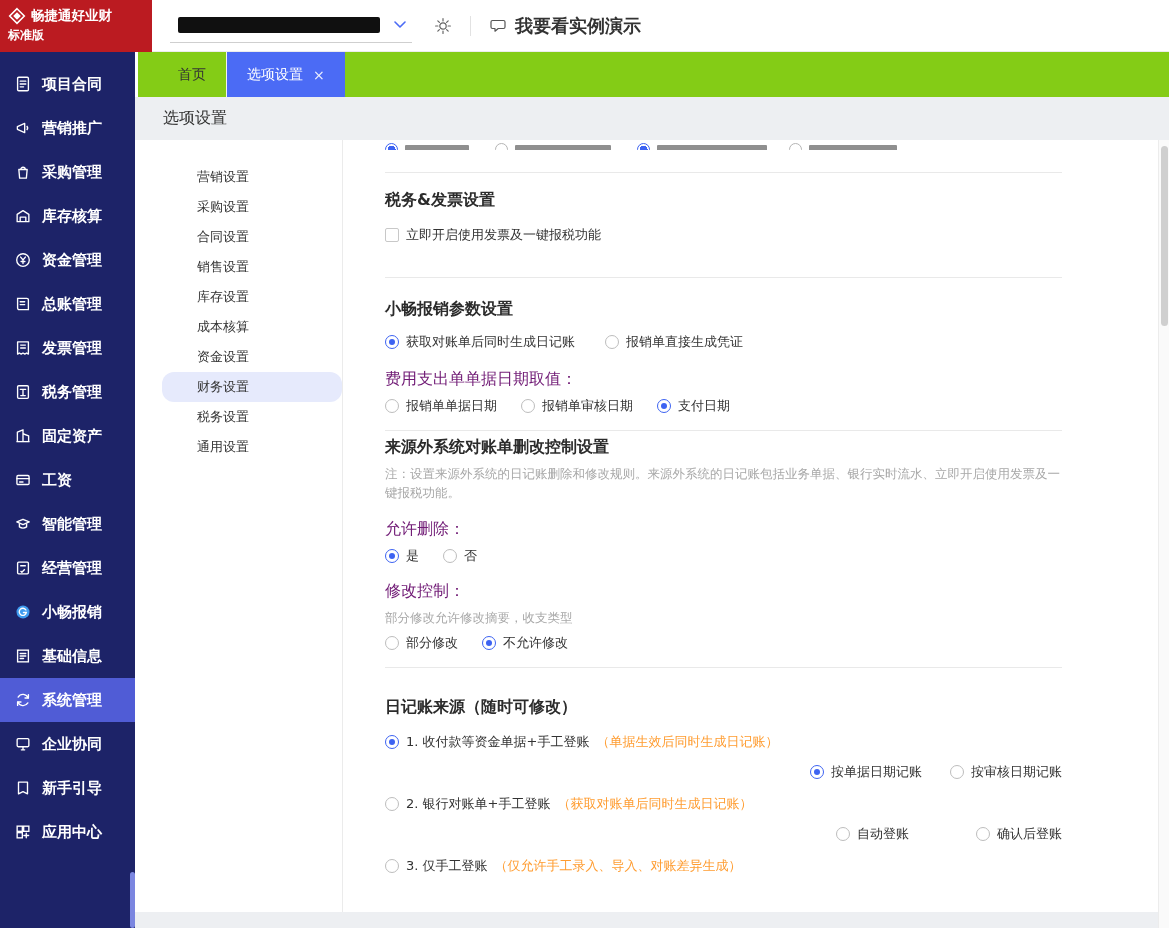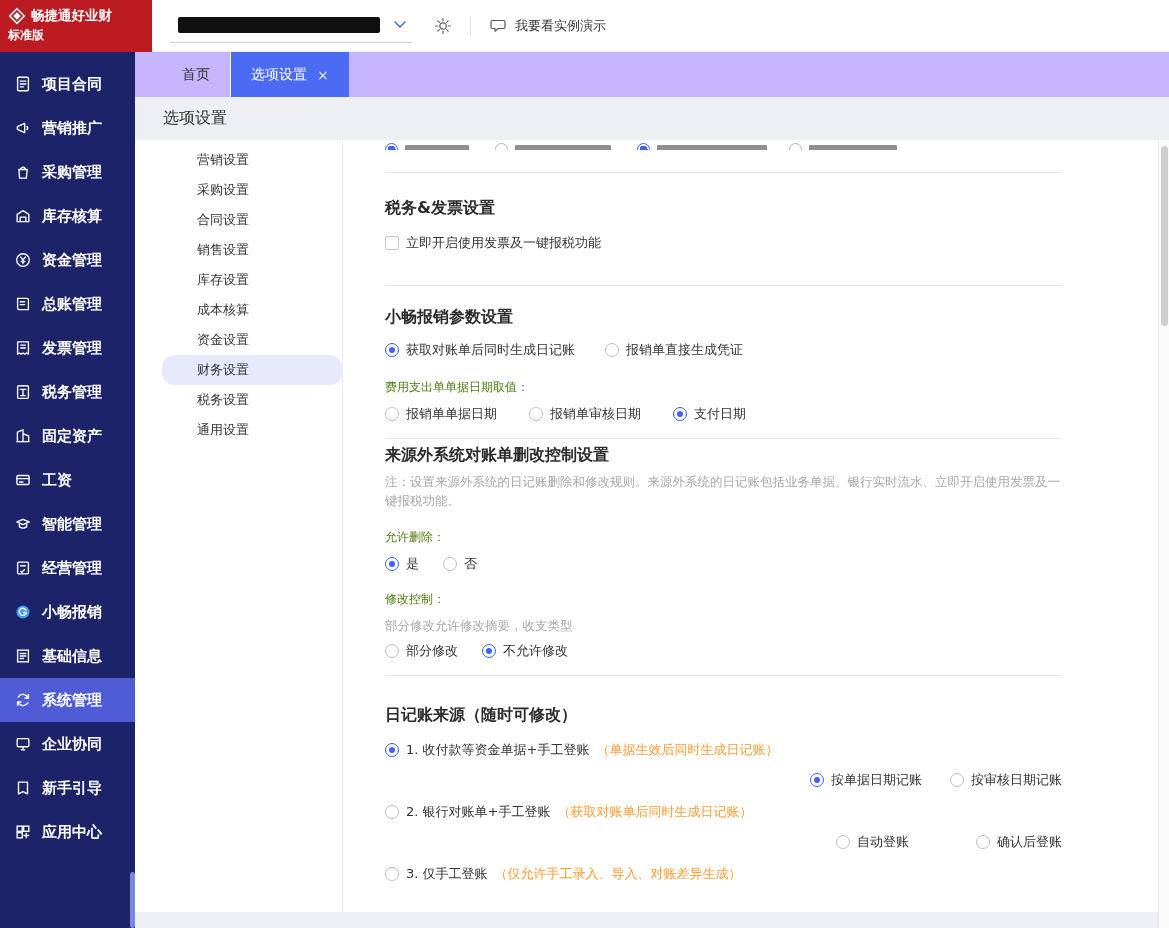--- a/index.html
+++ b/index.html
@@ -18,48 +18,48 @@
   .logo { position:absolute; left:0; top:0; width:152px; height:52px; background:#bb1b21; color:#fff; z-index:3; padding:7px 10px 0 8px; }
   .logo-line1 { display:flex; align-items:center; gap:5px; font-size:13.5px; font-weight:700; }
   .logo-line2 { font-size:12px; margin-top:2px; font-weight:700; }
 
   
   .header { position:absolute; left:152px; top:0; right:0; height:52px; background:#fff; border-bottom:1px solid #ececec; display:flex; align-items:center; padding-left:18px; z-index:1; }
   .acct { width:242px; height:34px; border-bottom:1px solid #cfcfcf; display:flex; align-items:center; padding:0 6px 0 8px; cursor:pointer; }
   .redact { flex:1; height:16px; background:#101010; border-radius:2px; margin-right:14px; }
   .hgap { width:1px; height:20px; background:#e2e2e2; margin:0 18px; }
   .demo { display:flex; align-items:center; gap:8px; cursor:pointer; }
-  .demo-label { font-size:13px; color:#333; }
+  .demo-label { font-size:18px; color:#333;font-weight:bold; }
   .gear-btn { margin-left:22px; cursor:pointer; display:flex; align-items:center; }
 
   
-  .tabbar { position:absolute; left:126px; top:52px; right:0; height:45px; background:#c4b5fd; display:flex; align-items:stretch; padding-left:36px; z-index:1; }
+  .tabbar { position:absolute; left:138px; top:52px; right:0; height:45px; background:#84cc16; display:flex; align-items:stretch; padding-left:20px; z-index:1; }
   .tab { display:flex; align-items:center; gap:10px; padding:0 20px; font-size:14px; color:#333; cursor:pointer; border-right:1px solid #f2f2f2; }
   .tab.active { background:#4b6bf5; color:#fff; border-right:none; }
   .tab-close { font-size:14px; line-height:14px; cursor:pointer; opacity:.9; }
 
   
   .ptitle { position:absolute; left:135px; top:97px; right:0; height:43px; background:#edeff2; display:flex; align-items:center; padding-left:28px; font-size:16px; color:#333; }
 
   
   .content { position:absolute; left:135px; top:140px; right:11px; bottom:16px; background:#fff; display:flex; overflow:hidden; }
-  .nav { margin-left:27px; width:181px; border-right:1px solid #ebebeb; padding-top:5px; flex:0 0 auto; }
+  .nav { margin-left:27px; width:181px; border-right:1px solid #ebebeb; padding-top:22px; flex:0 0 auto; }
   .nav-item { height:30px; line-height:30px; padding-left:35px; font-size:13px; color:#333; cursor:pointer; }
   .nav-item.sel { background:#e6eafc;border-radius:12px; }
   .settings { flex:1; padding:0 96px 0 42px; overflow:hidden; }
 
   .divider { height:1px; background:#e9e9e9; }
   .sec-title { font-size:16px; color:#2b2b2b; font-weight:600; height:22px; line-height:22px; }
   .row { display:flex; align-items:center; min-height:20px; }
   .opt { display:flex; align-items:center; gap:7px; font-size:13px; color:#333; cursor:pointer; white-space:nowrap; }
   .radio { width:14px; height:14px; border-radius:50%; border:1px solid #bdbdbd; background:#fff; position:relative; flex:0 0 14px; }
   .radio.sel { border-color:#3d63f2; }
   .radio.sel::after { content:""; position:absolute; inset:3px; border-radius:50%; background:#3d63f2; }
   .cb { width:14px; height:14px; border:1px solid #c8c8c8; border-radius:2px; background:#fff; flex:0 0 14px; }
-  .flabel { font-size:12px; color:#4d7c0f; height:18px; line-height:18px; }
+  .flabel { font-size:16px; color:#701a75; height:18px; line-height:18px; }
   .note { font-size:12.5px; color:#a8a8a8; line-height:19px; }
   .hint { color:#ff9c30; }
   .subrow { margin-left:37px; display:flex; align-items:center; min-height:20px;justify-content:flex-end; }
   .subrow .opt:first-child { width:140px; }
 
   
   .clipstrip { height:10px; overflow:hidden; position:relative; }
   .pcirc { position:absolute; top:3px; width:13px; height:13px; border-radius:50%; border:1px solid #b5b5b5; background:#fff; }
   .pcirc.sel { border-color:#3d63f2; background:radial-gradient(circle,#3d63f2 0 4px,#fff 4px); }
   .pbar { position:absolute; top:5px; height:12px; background:#8f8f8f; border-radius:1px; }
@@ -274,21 +274,21 @@
         <span class="pcirc" style="left:110px"></span>
           <span class="pbar" style="left:130px;width:96px"></span>
         <span class="pcirc sel" style="left:252px"></span>
           <span class="pbar" style="left:272px;width:110px"></span>
         <span class="pcirc" style="left:404px"></span>
           <span class="pbar" style="left:424px;width:88px"></span>
       </div>
 
       <div class="divider" style="margin-top:22px"></div>
 
-      <div class="sec-title" style="margin-top:24px">税务&amp;发票设置</div>
+      <div class="sec-title" style="margin-top:16px">税务&amp;发票设置</div>
       <div class="row" style="margin-top:14px">
         <label class="opt">
           <span class="cb"></span>
           <span>立即开启使用发票及一键报税功能</span>
         </label>
       </div>
 
       <div class="divider" style="margin-top:32px"></div>
 
       <div class="sec-title" style="margin-top:20px">小畅报销参数设置</div>
@@ -296,21 +296,21 @@
         <span class="opt">
             <span class="radio sel"></span>
             <span>获取对账单后同时生成日记账</span>
           </span>
         <span class="opt">
             <span class="radio"></span>
             <span>报销单直接生成凭证</span>
           </span>
       </div>
       <div class="flabel" style="margin-top:18px">费用支出单单据日期取值：</div>
-      <div class="row" style="margin-top:8px;gap:32px">
+      <div class="row" style="margin-top:8px;gap:24px">
         <span class="opt">
             <span class="radio"></span>
             <span>报销单单据日期</span>
           </span>
         <span class="opt">
             <span class="radio"></span>
             <span>报销单审核日期</span>
           </span>
         <span class="opt">
             <span class="radio sel"></span>

